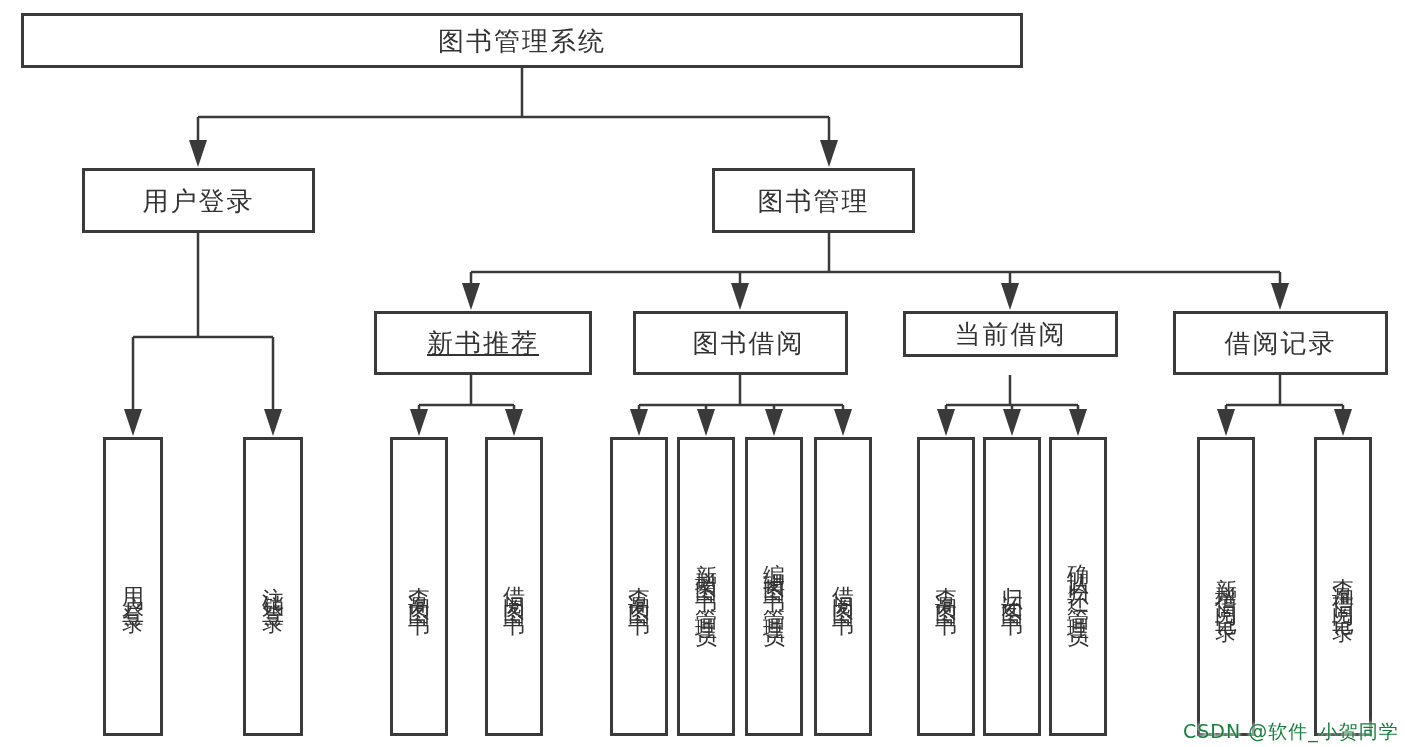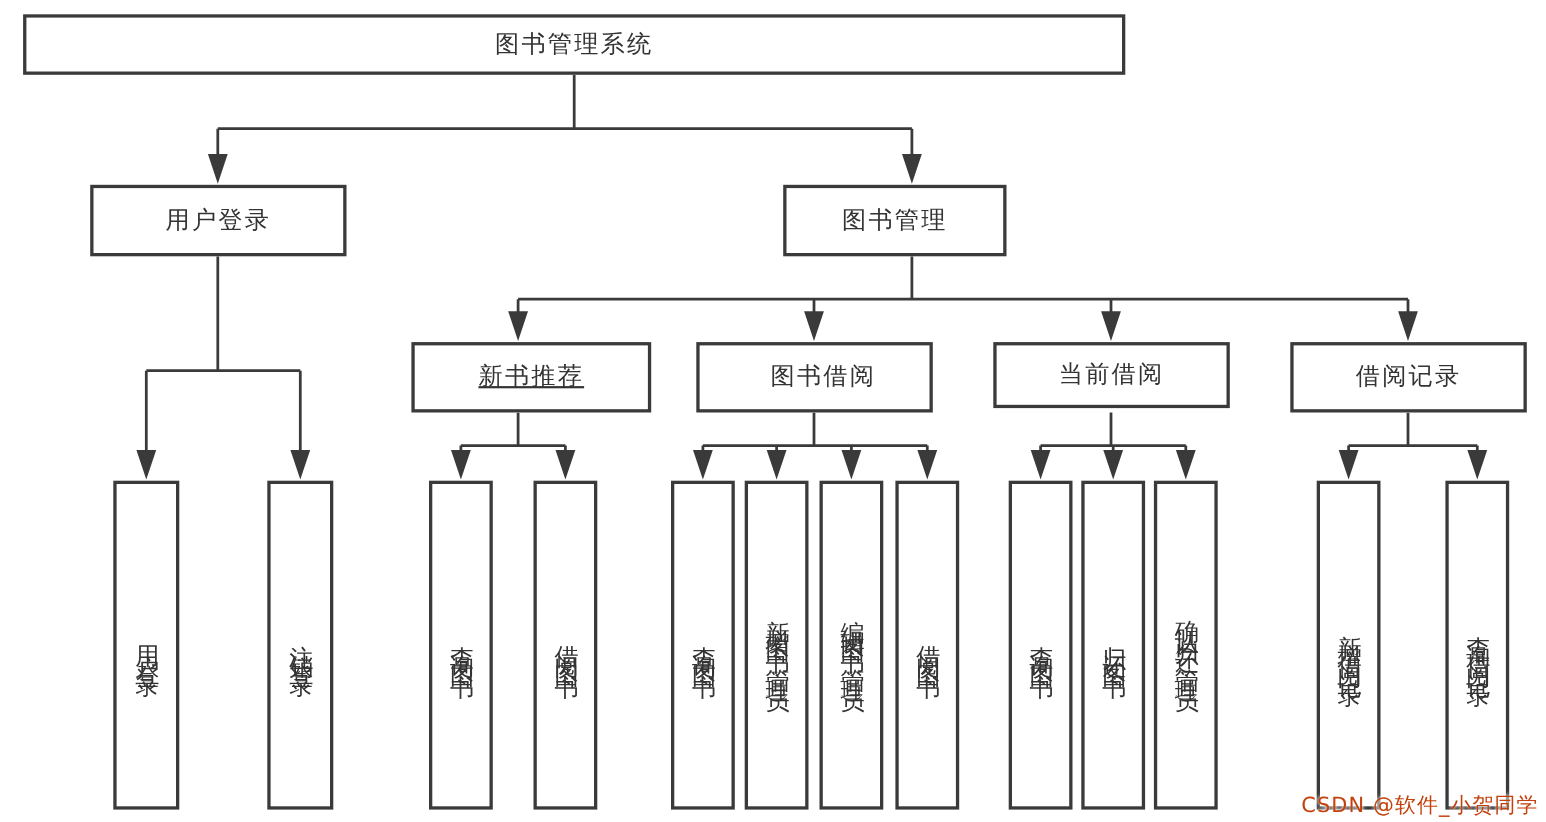--- a/index.html
+++ b/index.html
@@ -13,36 +13,36 @@
   .connectors{position:absolute;left:0;top:0;z-index:1;}
   .box{
     position:absolute;
     box-sizing:border-box;
     border:3px solid #3a3a3a;
     background:#ffffff;
     color:#333333;
     display:flex;
     align-items:center;
     justify-content:center;
-    font-size:22px;
+    font-size:26px;
     z-index:2;
     line-height:1;
   }
   .hbox{letter-spacing:2px;}
   .vbox{
     writing-mode:vertical-rl;
     text-orientation:mixed;
     letter-spacing:9px;
     font-size:22px;
   }
   .watermark{
     position:absolute;
     left:1183px;top:719px;
     font-size:19px;
-    color:#c2410c;
+    color:#15803d;
     letter-spacing:1px;
     white-space:nowrap;
     z-index:3;
     text-shadow:0 0 3px #ffffff,0 0 5px #ffffff;
   }
 </style>
 </head>
 <body>
 
 <div class="stage">
@@ -90,21 +90,21 @@
     </g>
   </svg>
 
   <div class="box hbox" style="left:21px;top:13px;width:1002px;height:55px;">图书管理系统</div>
 
   <div class="box hbox" style="left:82px;top:168px;width:233px;height:65px;">用户登录</div>
   <div class="box hbox" style="left:712px;top:168px;width:203px;height:65px;">图书管理</div>
 
   <div class="box hbox" style="left:374px;top:311px;width:218px;height:64px;text-decoration:underline;">新书推荐</div>
   <div class="box hbox" style="left:633px;top:311px;width:215px;height:64px;padding-left:16px;">图书借阅</div>
-  <div class="box hbox" style="left:903px;top:311px;width:215px;height:60px;">当前借阅</div>
+  <div class="box hbox" style="left:903px;top:311px;width:215px;height:46px;">当前借阅</div>
   <div class="box hbox" style="left:1173px;top:311px;width:215px;height:64px;">借阅记录</div>
 
   <div class="box vbox" style="left:103px;top:437px;width:60px;height:299px;">用户登录</div>
   <div class="box vbox" style="left:243px;top:437px;width:60px;height:299px;">注销登录</div>
 
   <div class="box vbox" style="left:390px;top:437px;width:58px;height:299px;">查询图书</div>
   <div class="box vbox" style="left:485px;top:437px;width:58px;height:299px;">借阅图书</div>
 
   <div class="box vbox" style="left:610px;top:437px;width:58px;height:299px;">查询图书</div>
   <div class="box vbox" style="left:677px;top:437px;width:58px;height:299px;">新增图书（管理员）</div>

